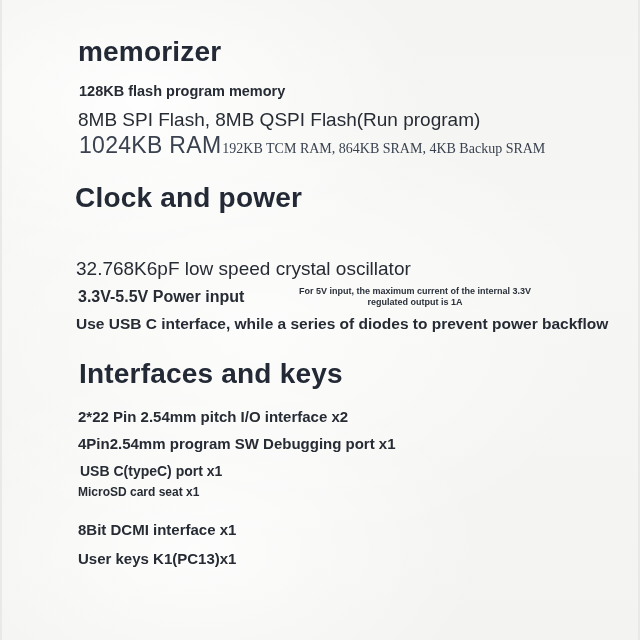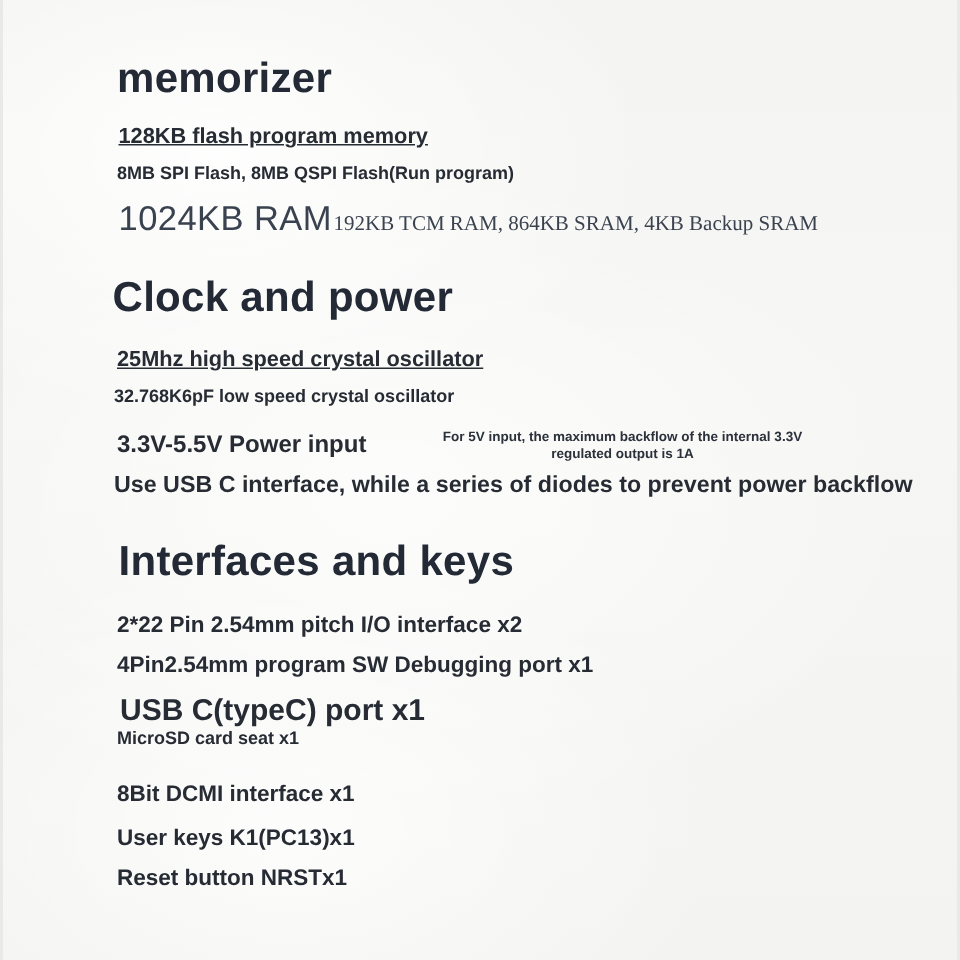--- a/index.html
+++ b/index.html
@@ -30,25 +30,24 @@
   .h1 {
     font-size: 28px;
     font-weight: 700;
     letter-spacing: 0.2px;
     color: #232a36;
   }
   .sub-bold-sm {
     font-size: 14.5px;
     font-weight: 700;
     color: #272c34;
-    text-decoration: underline;
   }
   .sub-bold-md {
-    font-size: 12px;
-    font-weight: 700;
+    font-size: 19px;
+    font-weight: 400;
     color: #272c34;
   }
   .sub-bold {
     font-size: 15px;
     font-weight: 700;
     color: #272c34;
   }
   .ram-row {
     display: flex;
     align-items: baseline;
@@ -60,21 +59,21 @@
     color: #3a424f;
     letter-spacing: 0.3px;
   }
   .ram-detail {
     font-size: 14px;
     font-weight: 400;
     color: #3a424f;
     font-family: Liberation Serif, serif;
   }
   .usbc-size {
-    font-size: 20px;
+    font-size: 14px;
     font-weight: 700;
     color: #272c34;
   }
   .microsd-size {
     font-size: 12px;
     font-weight: 700;
     color: #272c34;
   }
   .note {
     position: absolute;
@@ -100,39 +99,37 @@
 
   <div class="line sub-bold-md" style="top: 109px;">8MB SPI Flash, 8MB QSPI Flash(Run program)</div>
 
   <div class="line ram-row" style="top: 132px; left: 77px;">
     <span class="ram-big">1024KB RAM</span>
     <span class="ram-detail">192KB TCM RAM, 864KB SRAM, 4KB Backup SRAM</span>
   </div>
 
   <div class="line h1" style="top: 182px; left: 73px;">Clock and power</div>
 
-  <div class="line sub-bold-sm" style="top: 232px;">25Mhz high speed crystal oscillator</div>
 
   <div class="line sub-bold-md" style="top: 258px; left: 74px;">32.768K6pF low speed crystal oscillator</div>
 
   <div class="line sub-bold" style="top: 288px; font-size: 16px;">3.3V-5.5V Power input</div>
 
-  <div class="note">For 5V input, the maximum backflow of the internal 3.3V regulated output is 1A</div>
+  <div class="note">For 5V input, the maximum current of the internal 3.3V regulated output is 1A</div>
 
   <div class="line sub-bold" style="top: 315px; font-size: 15.5px; left: 74px;">Use USB C interface, while a series of diodes to prevent power backflow</div>
 
   <div class="line h1" style="top: 358px; left: 77px;">Interfaces and keys</div>
 
   <div class="line sub-bold" style="top: 408px;">2*22 Pin 2.54mm pitch I/O interface x2</div>
 
   <div class="line sub-bold" style="top: 435px;">4Pin2.54mm program SW Debugging port x1</div>
 
   <div class="line usbc-size" style="top: 463px; left: 78px;">USB C(typeC) port x1</div>
 
   <div class="line microsd-size" style="top: 486px;">MicroSD card seat x1</div>
 
   <div class="line sub-bold" style="top: 521px;">8Bit DCMI interface x1</div>
 
   <div class="line sub-bold" style="top: 550px;">User keys K1(PC13)x1</div>
 
-  <div class="line sub-bold" style="top: 577px;">Reset button NRSTx1</div>
 
 </div>
 
 </body></html>

